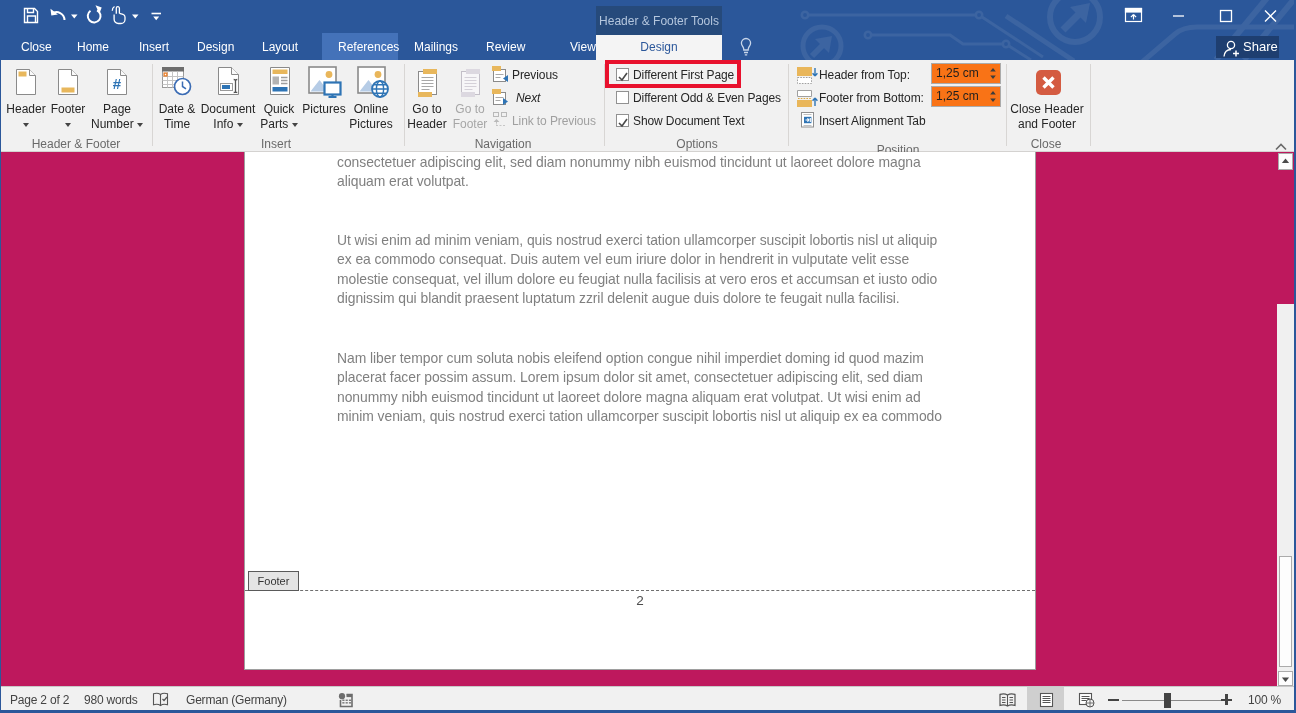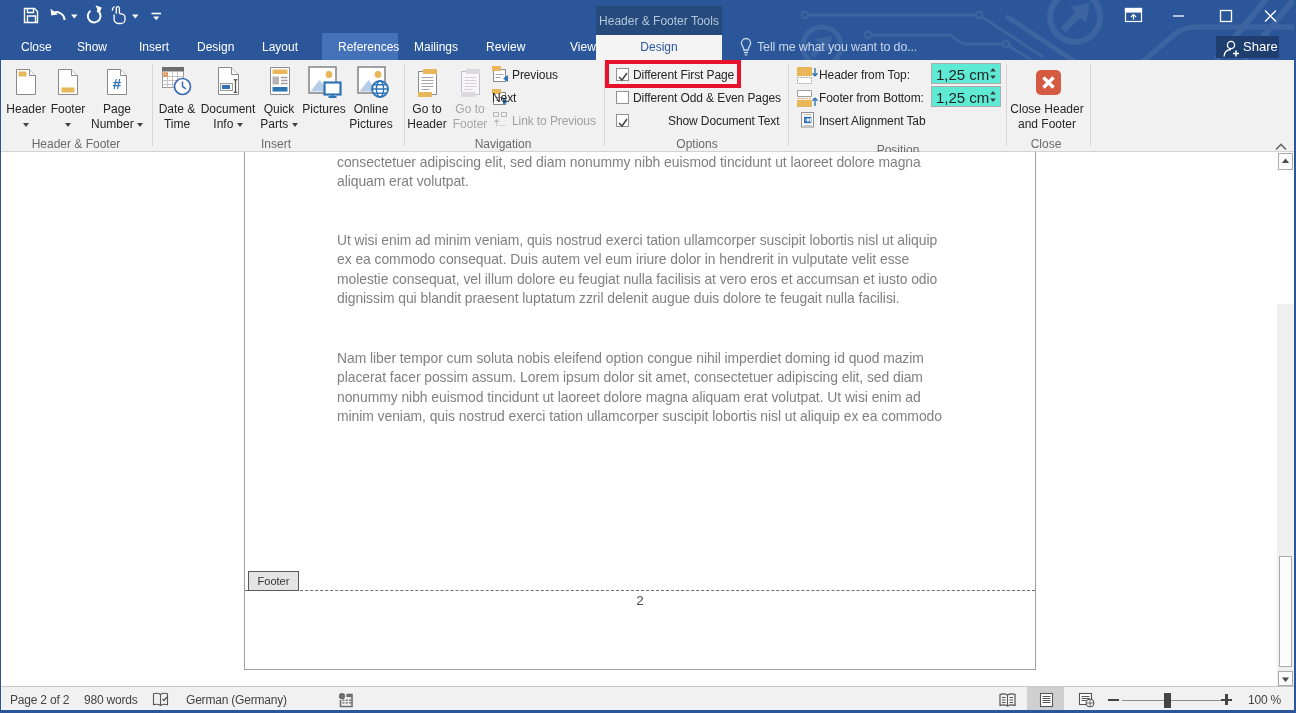--- a/index.html
+++ b/index.html
@@ -18,26 +18,26 @@
   #share { position:absolute; left:1216px; top:36px; width:63px; height:22px; background:#1e3e70; color:#fff; font-size:13px; }
 
   
   #ribbon { position:absolute; left:0; top:60px; width:1296px; height:92px; background:#f1f1f1; border-bottom:1px solid #d4d2d0; }
   .sep { position:absolute; top:4px; width:1px; height:82px; background:#d8d6d4; }
   .glabel { position:absolute; top:77px; height:14px; font-size:12px; color:#6a6a6a; text-align:center; line-height:14px; }
   .bigcap { position:absolute; font-size:12px; color:#262626; text-align:center; line-height:15px; }
   .rowitem { position:absolute; font-size:12px; color:#262626; height:22px; line-height:22px; white-space:nowrap; letter-spacing:-0.1px;text-align:center; }
   .gray { color:#a0a0a0 !important; }
   .cb { position:absolute; width:13px; height:13px; background:#fff; border:1px solid #919191; }
-  .spinbox { position:absolute; width:70px; height:21px; background:#5eead4; border:1px solid #ababab; font-size:15px; color:#1f1f1f; }
+  .spinbox { position:absolute; width:70px; height:21px; background:#f97316; border:1px solid #ababab; font-size:12px; color:#1f1f1f; }
   #redbox { position:absolute; left:605px; top:0px; width:136px; height:28px; border:4px solid #e8112d; }
   .arrow-dn { display:inline-block; width:0; height:0; border-left:3px solid transparent; border-right:3px solid transparent; border-top:4px solid #444; vertical-align:middle; }
 
   
-  #doc { position:absolute; left:0; top:152px; width:1296px; height:534px; background:#ffffff; overflow:hidden; }
+  #doc { position:absolute; left:0; top:152px; width:1296px; height:534px; background:#be185d; overflow:hidden; }
   #page { position:absolute; left:244px; top:-605px; width:792px; height:1123px; background:#fff; border:1px solid #9e9e9e; }
   .ptxt { position:absolute; left:92px; width:620px; font-size:13.9px; line-height:19.4px; color:#808080; letter-spacing:-0.05px; white-space:nowrap; }
   #footer-tag { position:absolute; left:3px; top:1023px; width:51px; height:20px; background:#e4e4e4; border:1px solid #5a5a5a; font-size:11px; color:#333; text-align:center; line-height:19px; }
   #dashline { position:absolute; left:0px; top:1042px; width:790px; border-top:1px dashed #6e6e6e; }
   #pagenum { position:absolute; left:0; top:1045px; width:790px; text-align:center; font-size:13.5px; color:#4d4d4d; }
 
   
   #scroll { position:absolute; left:1277px; top:152px; width:17px; height:534px; background:#f0f0f0; }
   .sbtn { position:absolute; left:1px; width:15px; height:17px; background:#fdfdfd; border:1px solid #ababab; }
   #sthumb { position:absolute; left:2px; top:404px; width:13px; height:111px; background:#fdfdfd; border:1px solid #ababab; }
@@ -106,37 +106,36 @@
       </g>
       <path d="M57 16 h11" stroke="#fff" stroke-width="1.3"></path>
       <rect x="104.5" y="10.5" width="11" height="11" stroke="#fff" stroke-width="1.3" fill="none"></rect>
       <path d="M149 10.5 l11 11 M160 10.5 l-11 11" stroke="#fff" stroke-width="1.4"></path>
     </svg>
   </div>
   <div id="toolsbox">Header &amp; Footer Tools</div>
   <div id="designtab">Design</div>
   <div id="tab-refs"></div>
   <span class="tabtxt" style="left:21px;">Close</span>
-  <span class="tabtxt" style="left:77px;">Show</span>
+  <span class="tabtxt" style="left:77px;">Home</span>
   <span class="tabtxt" style="left:139px;">Insert</span>
   <span class="tabtxt" style="left:197px;">Design</span>
   <span class="tabtxt" style="left:262px;">Layout</span>
   <span class="tabtxt" style="left:338px;">References</span>
   <span class="tabtxt" style="left:414px;">Mailings</span>
   <span class="tabtxt" style="left:486px;">Review</span>
   <span class="tabtxt" style="left:554px;margin-left:16px;">View</span>
   <div class="abs" style="left:738px; top:36px;">
     <svg width="16" height="22" viewBox="0 0 16 22">
       <g stroke="#c8d6ea" stroke-width="1.3" fill="none">
         <path d="M8 2.5 a4.6 4.6 0 0 1 4.6 4.6 c0 2.2 -1.4 3.2 -2 4.6 -0.3 0.7 -0.4 1.3 -0.4 2.3 h-4.4 c0 -1 -0.1 -1.6 -0.4 -2.3 -0.6 -1.4 -2 -2.4 -2 -4.6 a4.6 4.6 0 0 1 4.6 -4.6 z"></path>
         <path d="M6 16.5 h4 M6.8 18.8 h2.4"></path>
       </g>
     </svg>
   </div>
-  <div id="tellme">Tell me what you want to do...</div>
   <div id="share">
     <svg width="20" height="20" viewBox="0 0 20 20" style="position:absolute; left:6px; top:2px;">
       <g stroke="#fff" stroke-width="1.3" fill="none">
         <circle cx="9" cy="7" r="3.6"></circle>
         <path d="M2 18.5 c0.5 -4.5 3 -7 7 -7"></path>
         <path d="M11 15.5 h6 M14 12.5 v6" stroke-width="1.5"></path>
       </g>
     </svg>
     <span style="position:absolute; left:27px; top:0; line-height:22px;">Share</span>
   </div>
@@ -279,41 +278,41 @@
     <div class="abs" style="left:492px; top:29px;">
       <svg width="17" height="17" viewBox="0 0 17 17">
         <rect x="1.5" y="3.5" width="12" height="12" fill="#fff" stroke="#8a8a8a"></rect>
         <rect x="0" y="0" width="9" height="5" fill="#e8b75c"></rect>
         <g stroke="#a8a8a8" stroke-width="1">
             <path d="M3.5 8.5 h8 M3.5 11.5 h5"></path>
           </g>
         <path d="M11 9 l5 3.5 -5 3.5 z" fill="#2e74b5"></path>
       </svg>
     </div>
-    <div class="rowitem" style="left:492px; top:27px;">Next</div>
+    <div class="rowitem" style="left:516px; top:27px;font-style:italic;">Next</div>
     <div class="abs" style="left:492px; top:51px;">
       <svg width="17" height="17" viewBox="0 0 17 17">
         <rect x="1.5" y="1.5" width="5" height="4" fill="none" stroke="#b9b9b9"></rect>
         <rect x="9.5" y="1.5" width="5" height="4" fill="none" stroke="#b9b9b9"></rect>
         <path d="M4 14.5 h10" stroke="#c6c6c6" stroke-width="1" stroke-dasharray="2 1.5"></path>
         <path d="M4 15 v-4 l-2.4 0 2.9 -3 2.9 3 -2.4 0" fill="#b9b9b9"></path>
       </svg>
     </div>
     <div class="rowitem gray" style="left:512px; top:50px;">Link to Previous</div>
 
     <div class="cb" style="left:616px; top:8px;"><svg width="12" height="12" viewBox="0 0 12 12">
           <path d="M2 6 l3 3 5 -7" stroke="#4a4a4a" stroke-width="1.6" fill="none"></path>
         </svg></div>
     <div class="rowitem" style="left:633px; top:4px;">Different First Page</div>
     <div class="cb" style="left:616px; top:31px;"></div>
     <div class="rowitem" style="left:633px; top:27px;">Different Odd &amp; Even Pages</div>
     <div class="cb" style="left:616px; top:54px;"><svg width="12" height="12" viewBox="0 0 12 12">
           <path d="M2 6 l3 3 5 -7" stroke="#4a4a4a" stroke-width="1.6" fill="none"></path>
         </svg></div>
-    <div class="rowitem" style="left:633px; top:50px;margin-left:35px;">Show Document Text</div>
+    <div class="rowitem" style="left:633px; top:50px;">Show Document Text</div>
 
     <div class="abs" style="left:796px; top:6px;">
       <svg width="22" height="19" viewBox="0 0 22 19">
         <rect x="1" y="1" width="15" height="9" fill="#e9b65a"></rect>
         <path d="M1.5 11.5 h14 v6 h-14 z" fill="#fff" stroke="#a0a0a0" stroke-dasharray="1.6 1.2"></path>
         <path d="M19 2 v8 M19 10 l-2.4 -2.8 M19 10 l2.4 -2.8" stroke="#2e74b5" stroke-width="1.4" fill="none"></path>
       </svg>
     </div>
     <div class="rowitem" style="left:819px; top:4px;">Header from Top:</div>
     <div class="spinbox" style="left:931px; top:3px;">

